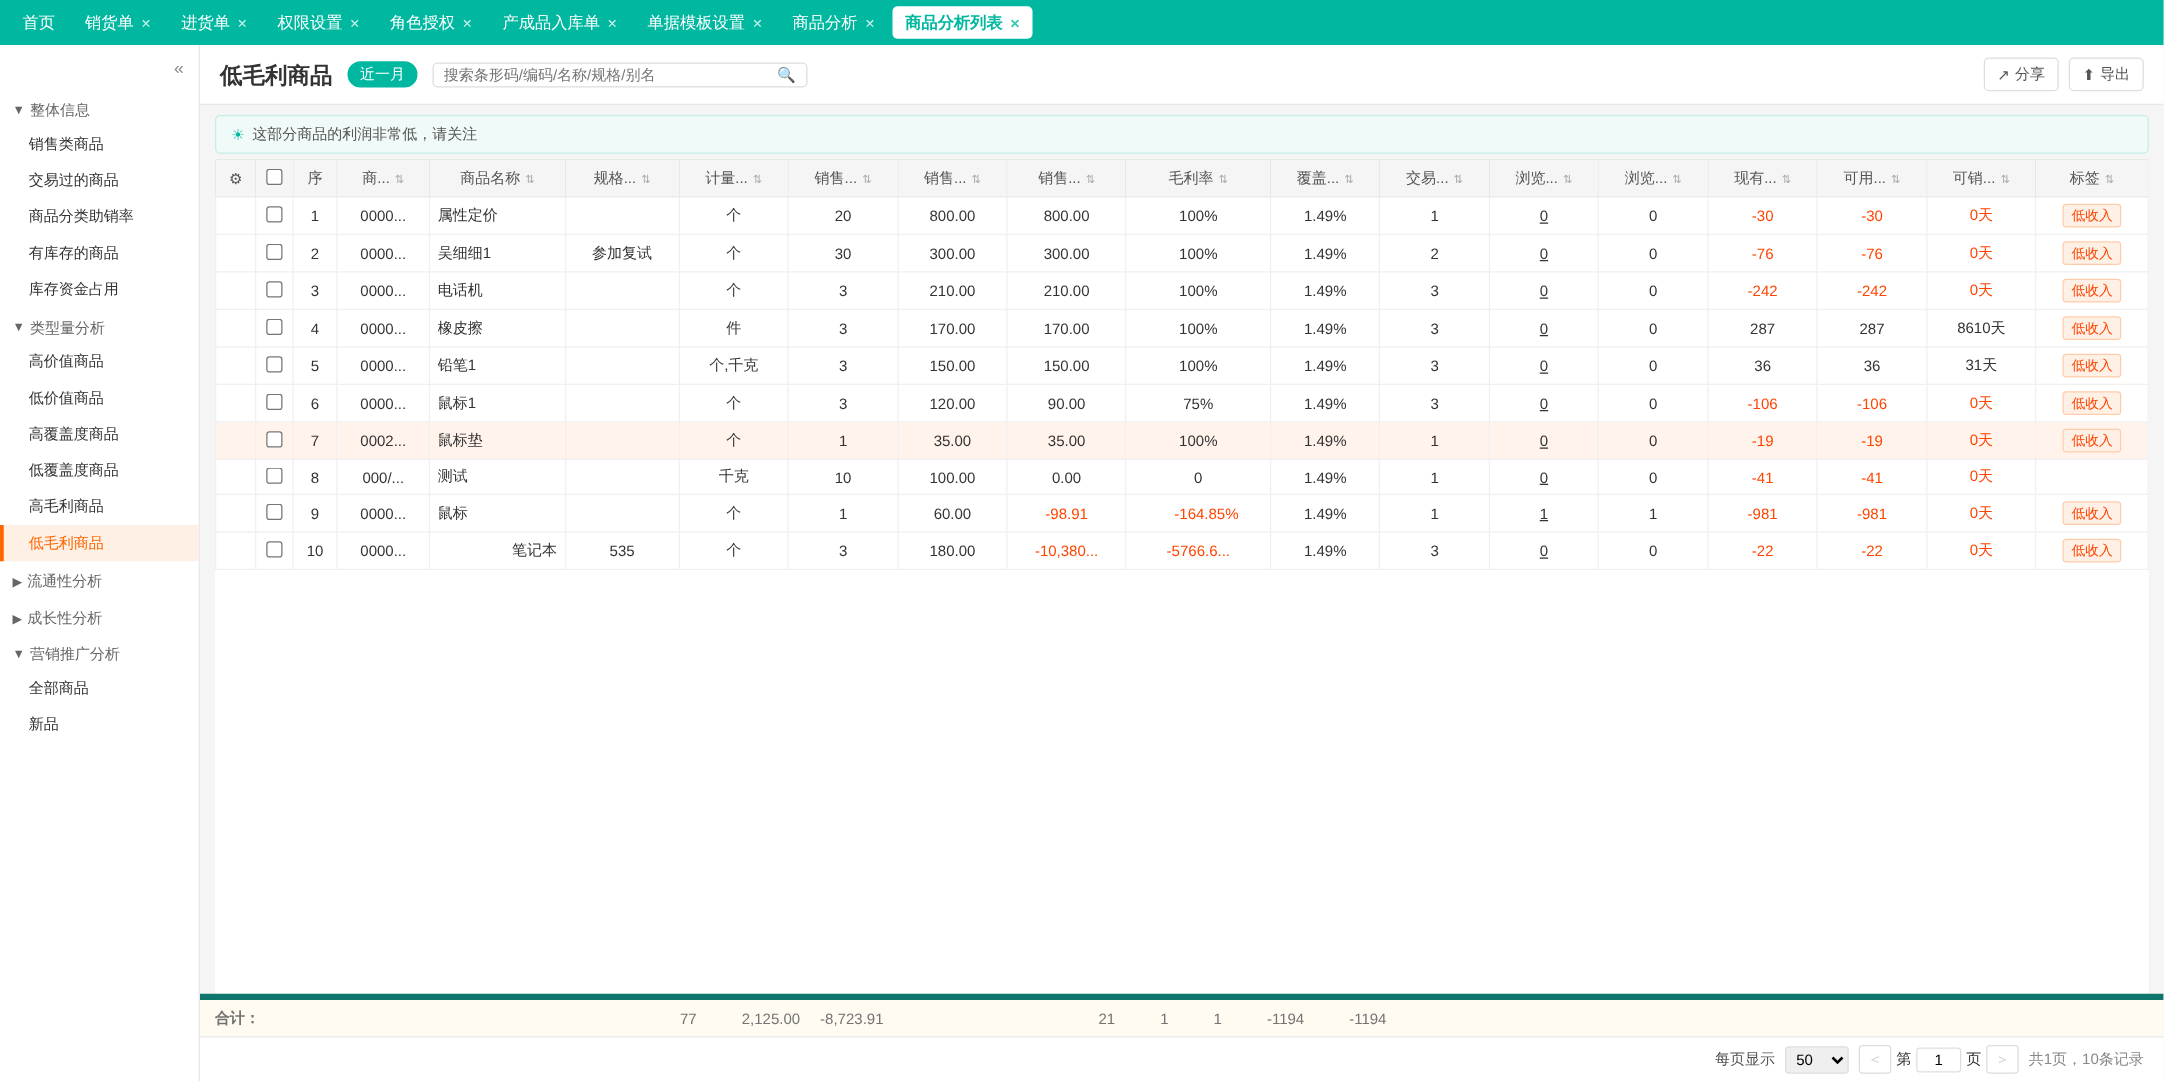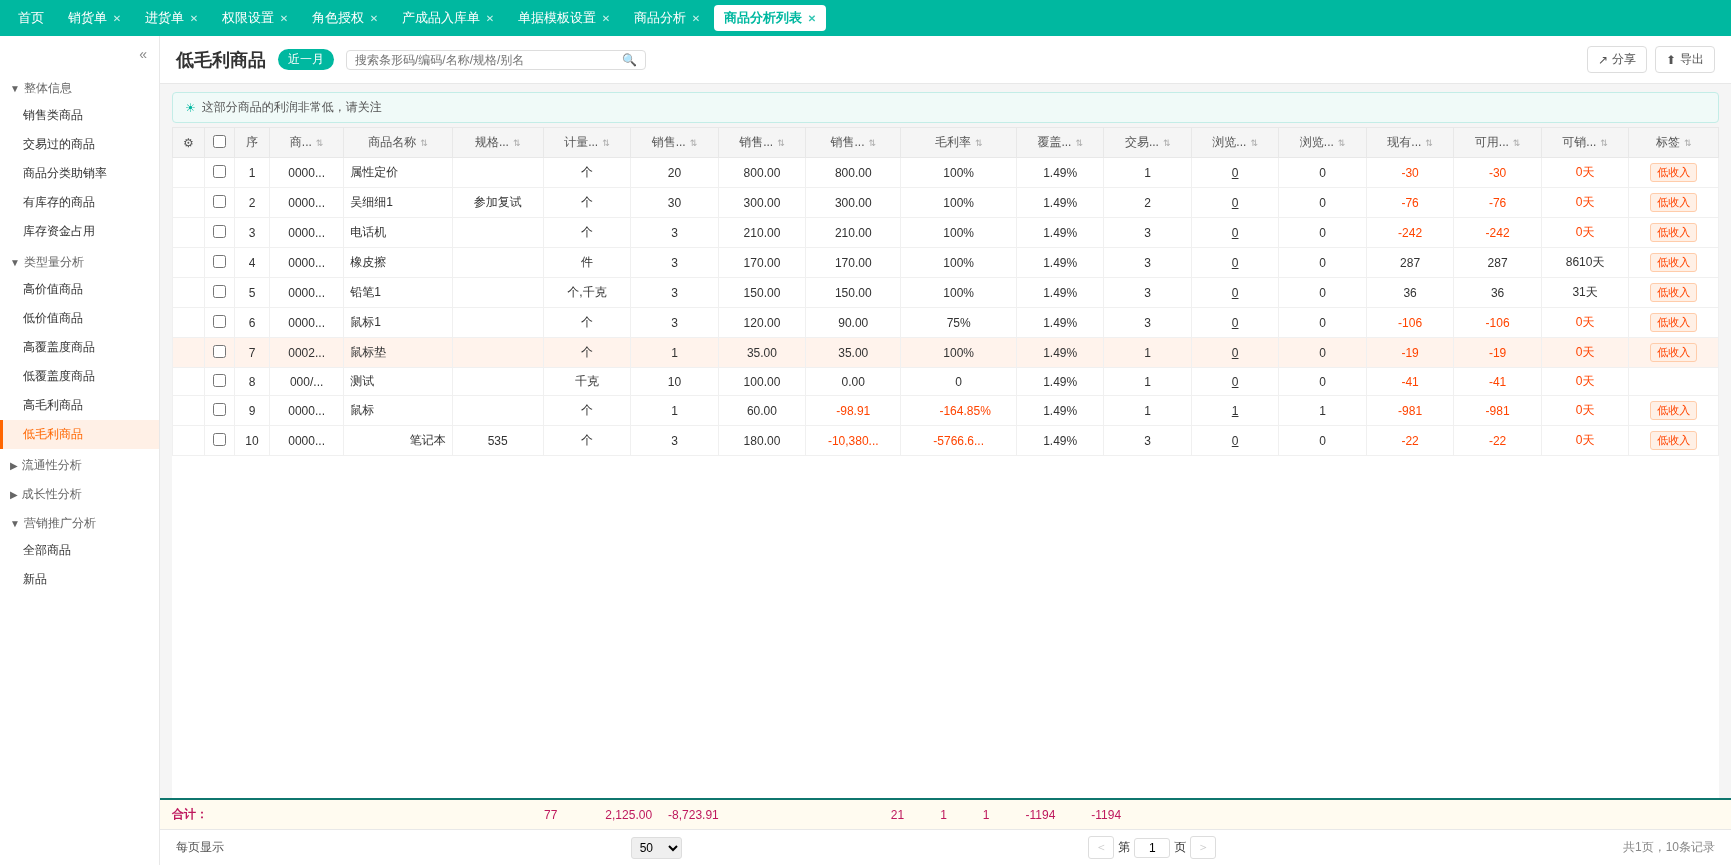--- a/index.html
+++ b/index.html
@@ -108,30 +108,30 @@
     .tag-label {
       display: inline-block; padding: 1px 6px; border-radius: 3px;
       font-size: 11px;
     }
     .tag-low-income { background: #fff0e6; color: #ff4400; border: 1px solid #ffccaa; }
 
     .link-0 { color: #0066cc; text-decoration: underline; }
 
     
     .table-footer {
-      background: #fffbf0; border-top: 2px solid #0f766e;
+      background: #fffbf0; border-top: 5px solid #0f766e;
       padding: 6px 12px; display: flex; align-items: center; gap: 16px;
-      font-size: 12px; color: #be185d;
+      font-size: 12px; color: #737373;
     }
     .footer-total { font-weight: bold; }
 
     
     .pagination {
       background: #fff; border-top: 1px solid #e8e8e8;
-      padding: 6px 16px; display: flex; align-items: center; justify-content: space-between;
+      padding: 6px 16px; display: flex; align-items: center; justify-content: flex-end;
       gap: 8px; font-size: 12px;
     }
     .pagination .page-size-label { color: #555; }
     .pagination select {
       border: 1px solid #ddd; border-radius: 3px; padding: 2px 4px; font-size: 12px;
     }
     .pagination .page-nav { display: flex; align-items: center; gap: 4px; }
     .pagination .page-btn {
       border: 1px solid #ddd; background: #fff; padding: 2px 6px;
       cursor: pointer; border-radius: 3px; font-size: 12px;
@@ -508,21 +508,21 @@
       <td style="color:#ff4400;">0天</td>
       <td><span class="tag-label tag-low-income">低收入</span></td>
     </tr>
           </tbody>
       </table>
     </div>
 
     <div class="table-footer">
       <span class="footer-total">合计：</span>
       <span style="margin-left:320px;">77</span>
-      <span style="margin-left:32px;">2,125.00</span>
+      <span style="margin-left:20px;">2,125.00</span>
       <span style="">-8,723.91</span>
       <span style="margin-left:120px;"></span>
       <span style="margin-left:20px;text-align:center;">21</span>
       <span style="margin-left:20px;">1</span>
       <span style="margin-left:20px;">1</span>
       <span style="margin-left:20px;">-1194</span>
       <span style="margin-left:20px;">-1194</span>
     </div>
 
     <div class="pagination">

